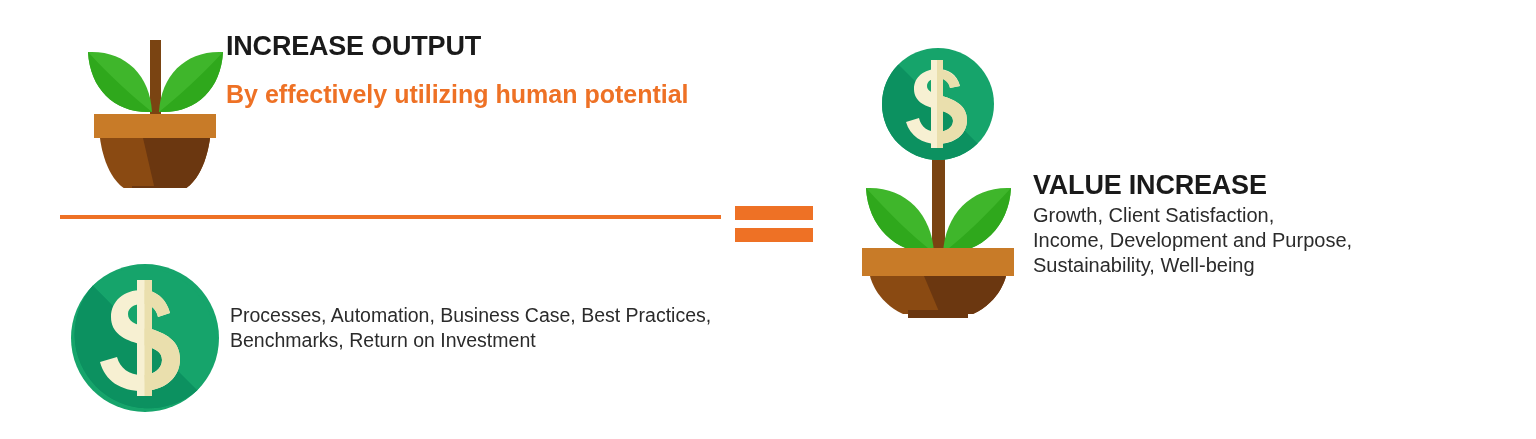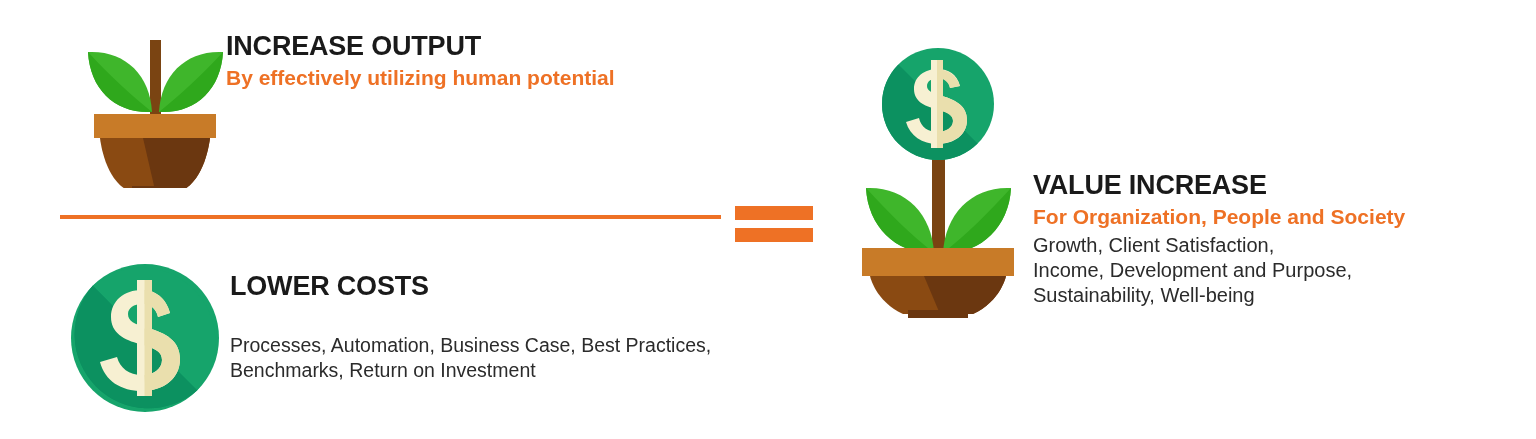--- a/index.html
+++ b/index.html
@@ -25,26 +25,26 @@
   .block { position: absolute; }
   .heading {
     font-size: 27px;
     font-weight: bold;
     letter-spacing: -0.2px;
     color: #1a1a1a;
     line-height: 30px;
     white-space: nowrap;
   }
   .subheading {
-    font-size: 21px;
+    font-size: 25px;
     font-weight: bold;
     color: #ee7125;
     line-height: 27px;
     white-space: nowrap;
-    margin-top: 3px;
+    margin-top: 20px;
   }
   .body-text {
     font-size: 20px;
     font-weight: normal;
     color: #2b2b2b;
     line-height: 25px;
     white-space: pre-line;
     margin-top: 3px;
   }
   .body-text.small {
@@ -139,21 +139,20 @@
       <g fill="#EADFAD">
         <rect x="74.5" y="17" width="7.5" height="116"></rect>
         <path d="M74.5 27 C84.5 27.4 96.2 34.6 100 50 L88 54 C86.2 45.9 80.9 41.6 74.5 41.1
                  L74.5 65.6 C78 66.6 78 66.6 78 65 C96 70 110 78 110 96 C110 114.8 94.8 126.7 75.5 127.9
                  L74.5 112 C83.6 111.7 92 105.8 92 97 C92 89.2 85.6 85.8 74.5 82.3 Z"></path>
       </g>
     </svg>
   </div>
 
   <div class="block" style="left:230px; top:271px;">
-    <div class="heading">LOWER COSTS</div>
     <div class="body-text small">Processes, Automation, Business Case, Best Practices,
 Benchmarks, Return on Investment</div>
   </div>
 
   <div class="icon-wrap" style="left:848px; top:48px;">
     <svg width="180" height="270" viewBox="0 0 180 270" aria-hidden="true">
 
       <rect x="84" y="55" width="13" height="150" fill="#7A4412"></rect>
 
       <g>
@@ -185,19 +184,18 @@
 
       <path d="M22 228 L158 228 C158 228 153 253 125 266 L55 266 C27 253 22 228 22 228 Z" fill="#8A4A12"></path>
       <path d="M76 228 L158 228 C158 228 153 253 125 266 L92 266 Z" fill="#6B3710"></path>
 
       <rect x="60" y="262" width="60" height="16" fill="#6B3710"></rect>
     </svg>
   </div>
 
   <div class="block" style="left:1033px; top:170px;">
     <div class="heading">VALUE INCREASE</div>
-    <div class="subheading">For Organization, People and Society</div>
     <div class="body-text">Growth, Client Satisfaction,
 Income, Development and Purpose,
 Sustainability, Well-being</div>
   </div>
 
 </div>
 
 </body></html>

